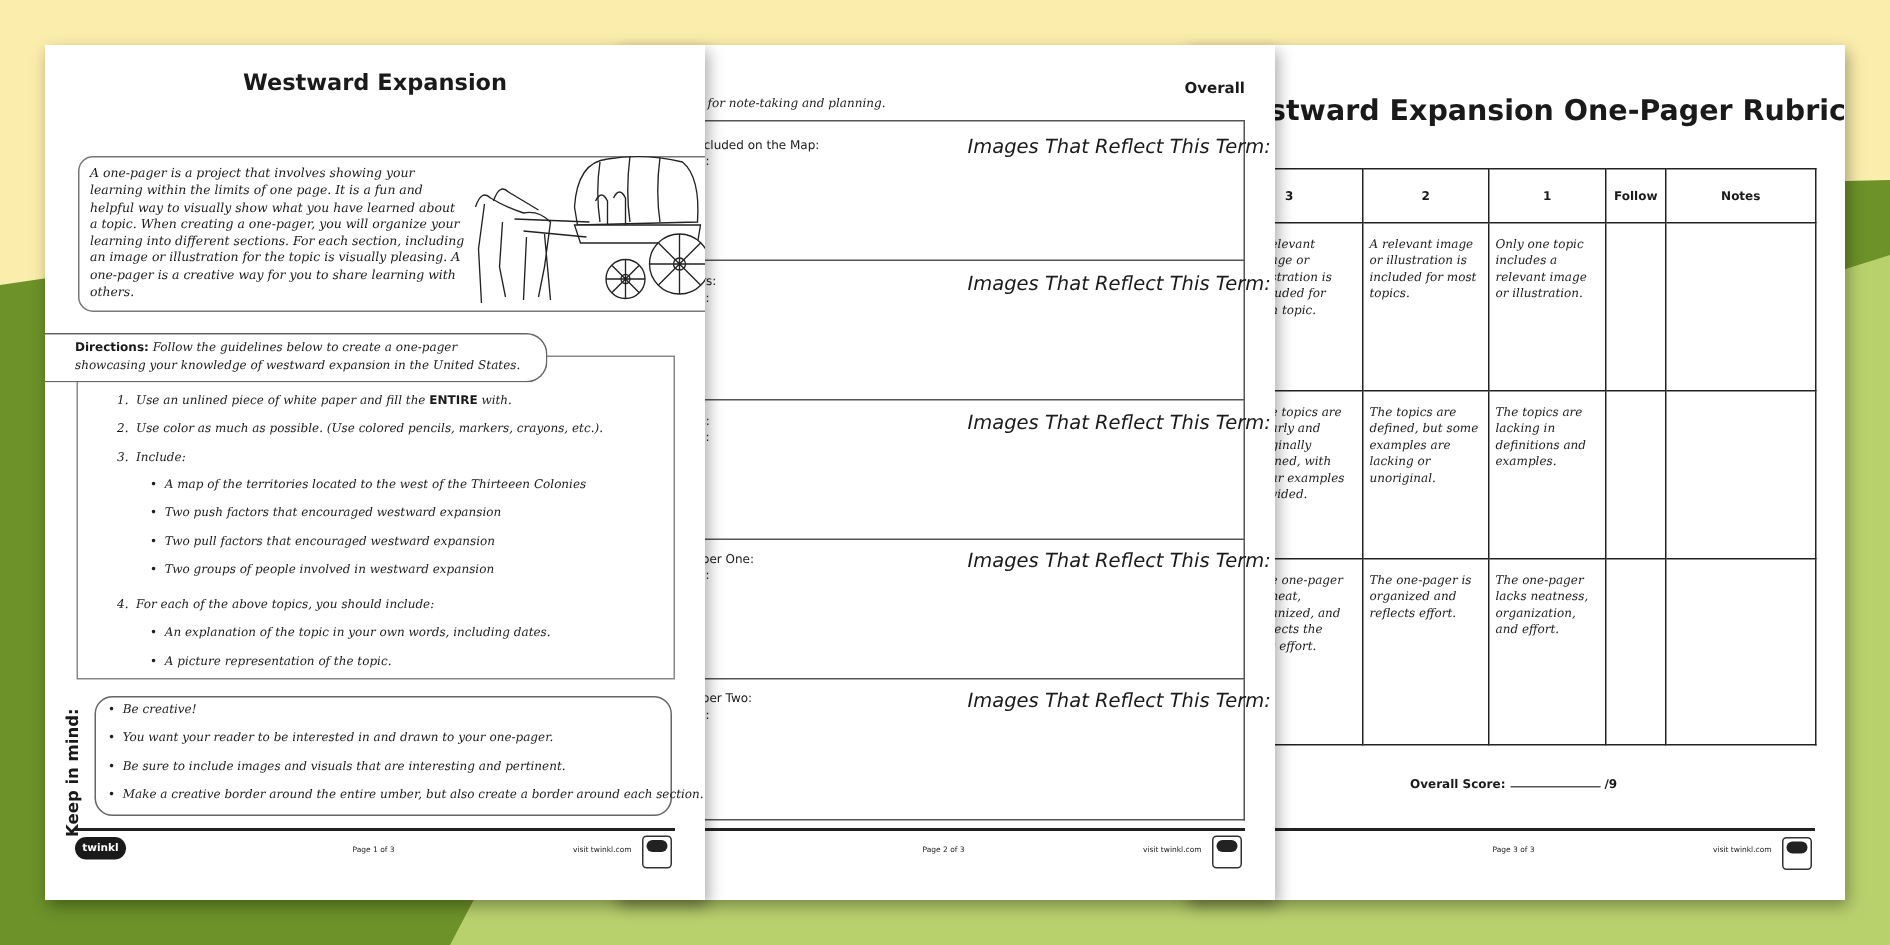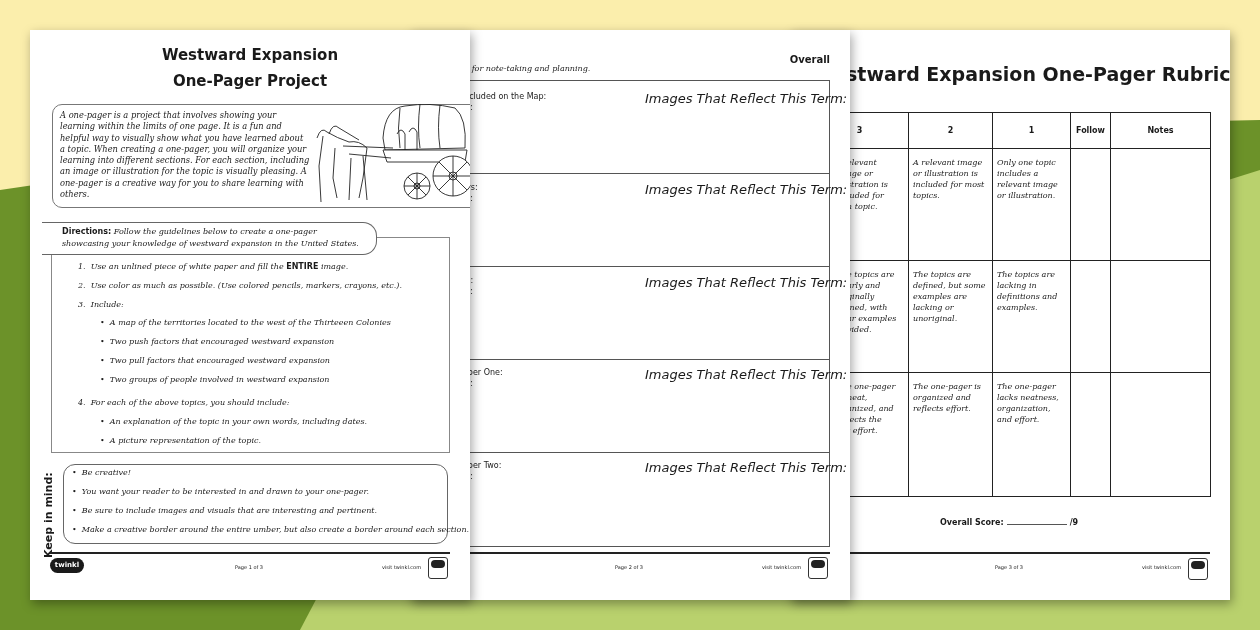--- a/index.html
+++ b/index.html
@@ -13,21 +13,21 @@
   .page { position: absolute; background: #fff; box-shadow: 2px 4px 10px rgba(0,0,0,0.35); overflow: hidden; color: #1a1a1a; }
   .p1 { left: 30px; top: 30px; width: 440px; height: 570px; z-index: 3; }
   .p2 { left: 410px; top: 30px; width: 440px; height: 570px; z-index: 2; }
   .p3 { left: 790px; top: 30px; width: 440px; height: 570px; z-index: 1; }
 
   
   .p1 .title { position: absolute; left: 0; width: 440px; top: 12px; text-align: center; font-weight: bold; font-size: 15px; line-height: 26px; }
   .intro-box { position: absolute; left: 22px; top: 74px; width: 430px; height: 104px; border: 1px solid #777; border-radius: 10px; }
   .intro-text { position: absolute; left: 30px; top: 80px; width: 250px; font-size: 8.3px; line-height: 11.3px; font-family: "DejaVu Serif", serif; font-style: italic; }
   .wagon { position: absolute; left: 275px; top: 68px; width: 165px; height: 118px; }
-  .dir-tab { position: absolute; left: 12px; top: 192px; width: 335px; height: 33px; border: 1px solid #666; border-left: none; border-radius: 0 14px 14px 0; background: #fff; z-index: 2; padding: 3px 16px 0 20px; font-size: 8px; line-height: 12px; font-family: "DejaVu Serif", serif; font-style: italic; }
+  .dir-tab { position: absolute; left: 0; top: 192px; width: 335px; height: 33px; border: 1px solid #666; border-left: none; border-radius: 0 14px 14px 0; background: #fff; z-index: 2; padding: 3px 16px 0 20px; font-size: 8px; line-height: 12px; font-family: "DejaVu Serif", serif; font-style: italic; }
   .dir-tab b { font-family: "DejaVu Sans", sans-serif; font-style: normal; }
   .dir-box { position: absolute; left: 21px; top: 207px; width: 399px; height: 216px; border: 1px solid #888; }
   .steps { position: absolute; left: 48px; top: 232px; width: 380px; font-size: 8px; font-family: "DejaVu Serif", serif; font-style: italic; }
   .step { position: absolute; left: 0; white-space: nowrap; }
   .step.sub { left: 22px; }
   .step b { font-family: "DejaVu Sans", sans-serif; font-style: normal; font-weight: bold; }
   .keep-label { position: absolute; left: 12px; top: 528px; transform: rotate(-90deg); transform-origin: 0 0; font-weight: bold; font-size: 11px; white-space: nowrap; width: 90px; }
   .keep-box { position: absolute; left: 33px; top: 434px; width: 385px; height: 80px; border: 1px solid #666; border-radius: 12px; }
   .keep-items { position: absolute; left: 42px; top: 438px; font-size: 8px; font-family: "DejaVu Serif", serif; font-style: italic; }
   .keep-item { position: absolute; left: 0; white-space: nowrap; }
@@ -148,21 +148,20 @@
 
   <div class="foot-line" style="left:0;top:522px;width:420px;"></div>
   <div class="foot-text" style="left:205px;top:534px;">Page 2 of 3</div>
   <div class="foot-text" style="left:352px;top:534px;">visit twinkl.com</div>
   <div class="badge" style="left:398px;top:527px;"></div>
 </div>
 
 <div class="page p1">
   <div class="title">
     <div>Westward Expansion</div>
-    <div>One-Pager Project</div>
   </div>
 
   <div class="intro-box"></div>
   <div class="intro-text">A one-pager is a project that involves showing your learning within the limits of one page. It is a fun and helpful way to visually show what you have learned about a topic. When creating a one-pager, you will organize your learning into different sections. For each section, including an image or illustration for the topic is visually pleasing. A one-pager is a creative way for you to share learning with others.</div>
 
   <svg class="wagon" viewBox="0 0 165 118">
     <g fill="none" stroke="#222" stroke-width="0.9">
       <path d="M78 40 Q80 10 100 8 Q125 4 150 10 Q162 20 160 50 L80 52 Z" fill="#fff"></path>
       <path d="M95 10 Q92 30 95 50 M115 6 Q112 30 115 50 M135 7 Q132 30 135 50"></path>
       <path d="M78 52 L162 52 L160 64 L82 64 Z" fill="#fff"></path>
@@ -177,21 +176,21 @@
       <path d="M24 36 q4 -12 10 -6 q10 6 20 12 M38 48 L88 50 M44 56 L86 60"></path>
     </g>
   </svg>
 
   <div class="dir-box"></div>
   <div class="dir-tab">
     <b>Directions:</b><span> Follow the guidelines below to create a one-pager showcasing your knowledge of westward expansion in the United States.</span>
   </div>
 
   <div class="steps">
-    <div class="step" style="top:0"><span>1.</span>&nbsp;&nbsp;<span>Use an unlined piece of white paper and fill the </span><b>ENTIRE</b><span> image.</span></div>
+    <div class="step" style="top:0"><span>1.</span>&nbsp;&nbsp;<span>Use an unlined piece of white paper and fill the </span><b>ENTIRE</b><span> with.</span></div>
     <div class="step" style="top:19px"><span>2.</span>&nbsp;&nbsp;<span>Use color as much as possible. (Use colored pencils, markers, crayons, etc.).</span></div>
     <div class="step" style="top:38px"><span>3.</span>&nbsp;&nbsp;<span>Include:</span></div>
     <div class="step sub" style="top:56px">•&nbsp;&nbsp;<span>A map of the territories located to the west of the Thirteeen Colonies</span></div>
     <div class="step sub" style="top:75px">•&nbsp;&nbsp;<span>Two push factors that encouraged westward expansion</span></div>
     <div class="step sub" style="top:94px">•&nbsp;&nbsp;<span>Two pull factors that encouraged westward expansion</span></div>
     <div class="step sub" style="top:113px">•&nbsp;&nbsp;<span>Two groups of people involved in westward expansion</span></div>
     <div class="step" style="top:136px"><span>4.</span>&nbsp;&nbsp;<span>For each of the above topics, you should include:</span></div>
     <div class="step sub" style="top:155px">•&nbsp;&nbsp;<span>An explanation of the topic in your own words, including dates.</span></div>
     <div class="step sub" style="top:174px">•&nbsp;&nbsp;<span>A picture representation of the topic.</span></div>
   </div>

